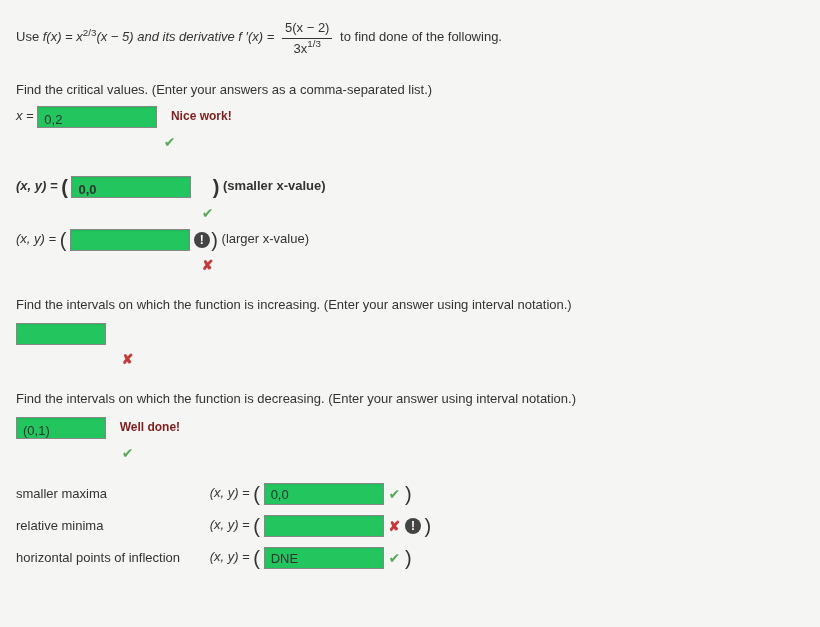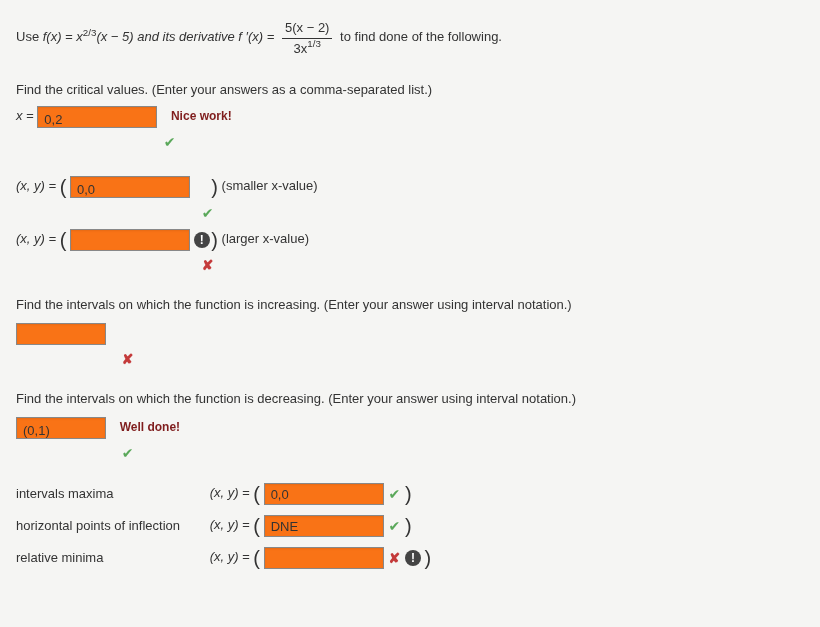--- a/index.html
+++ b/index.html
@@ -27,21 +27,21 @@
     }
     .frac .den {
       display: block;
       padding: 0 3px;
     }
     sup { font-size: 0.75em; vertical-align: super; line-height: 0; margin-top: 31px; }
     .italic { font-style: italic; }
     .input-box {
       display: inline-block;
       border: 1px solid #888;
-      background: #f97316;
+      background: #22c55e;
       padding: 3px 6px;
       min-width: 120px;
       height: 22px;
       vertical-align: middle;
       font-size: 13px;
       box-shadow: inset 0 1px 2px rgba(0,0,0,0.08);
     }
     .input-box.small { min-width: 90px; }
     .feedback {
       color: #7f1d1d;
@@ -111,21 +111,21 @@
     <span class="input-box">0,2</span>
     <span class="feedback">Nice work!</span>
   </div>
   <div class="below-mark">
     <span style="display:inline-block;width:140px;"></span>
     <span class="check">✔</span>
   </div>
 </div>
 
 <div class="section">
-  <div class="row" style="margin-top:26px;">
+  <div class="row" style="margin-top:26px;font-weight:bold;">
     <span class="italic">(x, y) = </span>
     <span class="paren">(</span>
     <span class="input-box">0,0</span>
     <span style="display:inline-block;width:14px;"></span>
     <span class="paren">)</span>
     <span> (smaller x-value)</span>
   </div>
   <div class="below-mark">
     <span style="display:inline-block;width:178px;"></span>
     <span class="check">✔</span>
@@ -165,45 +165,45 @@
   </div>
   <div class="below-mark">
     <span style="display:inline-block;width:98px;"></span>
     <span class="check">✔</span>
   </div>
 </div>
 
 <div class="section">
 
   <div class="ans-line">
-    <span class="label-col">intervals maxima</span>
+    <span class="label-col">smaller maxima</span>
     <span class="italic">(x, y) = </span>
     <span class="paren">(</span>
     <span class="input-box">0,0</span>
     <span style="display:inline-block;width:14px;text-align:center;">
       <span class="check">✔</span>
     </span>
+    <span class="paren">)</span>
+  </div>
+
+  <div class="ans-line">
+    <span class="label-col">relative minima</span>
+    <span class="italic">(x, y) = </span>
+    <span class="paren">(</span>
+    <span class="input-box"></span>
+    <span style="display:inline-block;width:14px;text-align:center;">
+      <span class="cross">✘</span>
+    </span>
+    <span class="excl">!</span>
     <span class="paren">)</span>
   </div>
 
   <div class="ans-line">
     <span class="label-col">horizontal points of inflection</span>
     <span class="italic">(x, y) = </span>
     <span class="paren">(</span>
     <span class="input-box">DNE</span>
     <span style="display:inline-block;width:14px;text-align:center;">
       <span class="check">✔</span>
     </span>
     <span class="paren">)</span>
   </div>
-
-  <div class="ans-line">
-    <span class="label-col">relative minima</span>
-    <span class="italic">(x, y) = </span>
-    <span class="paren">(</span>
-    <span class="input-box"></span>
-    <span style="display:inline-block;width:14px;text-align:center;">
-      <span class="cross">✘</span>
-    </span>
-    <span class="excl">!</span>
-    <span class="paren">)</span>
-  </div>
 </div>
 
 </body></html>

